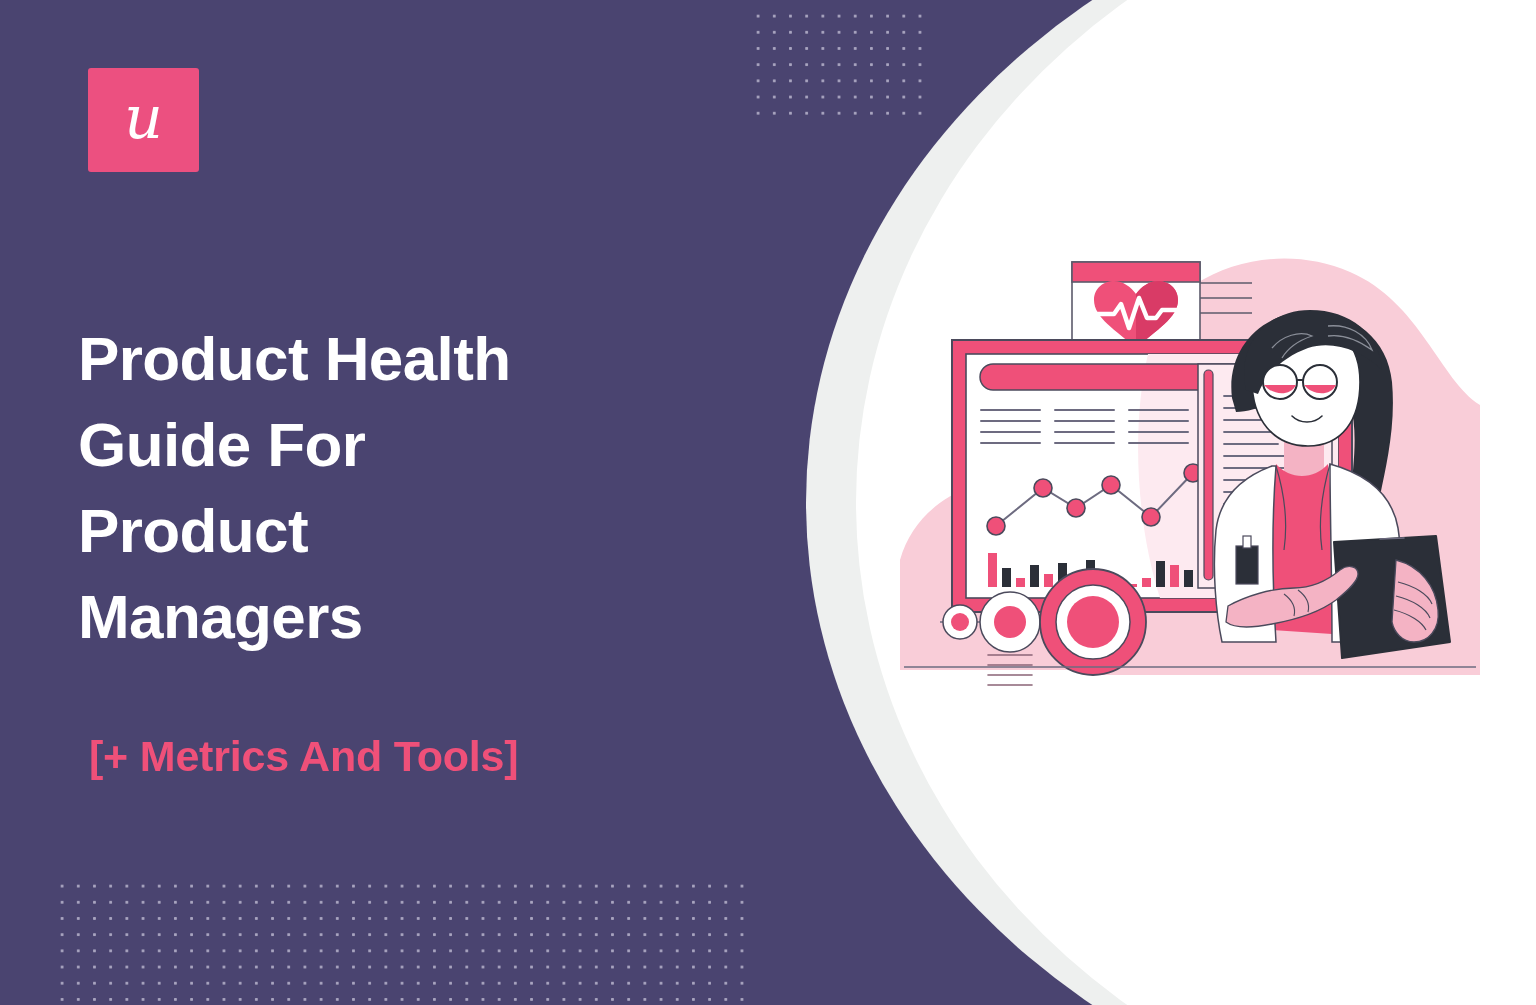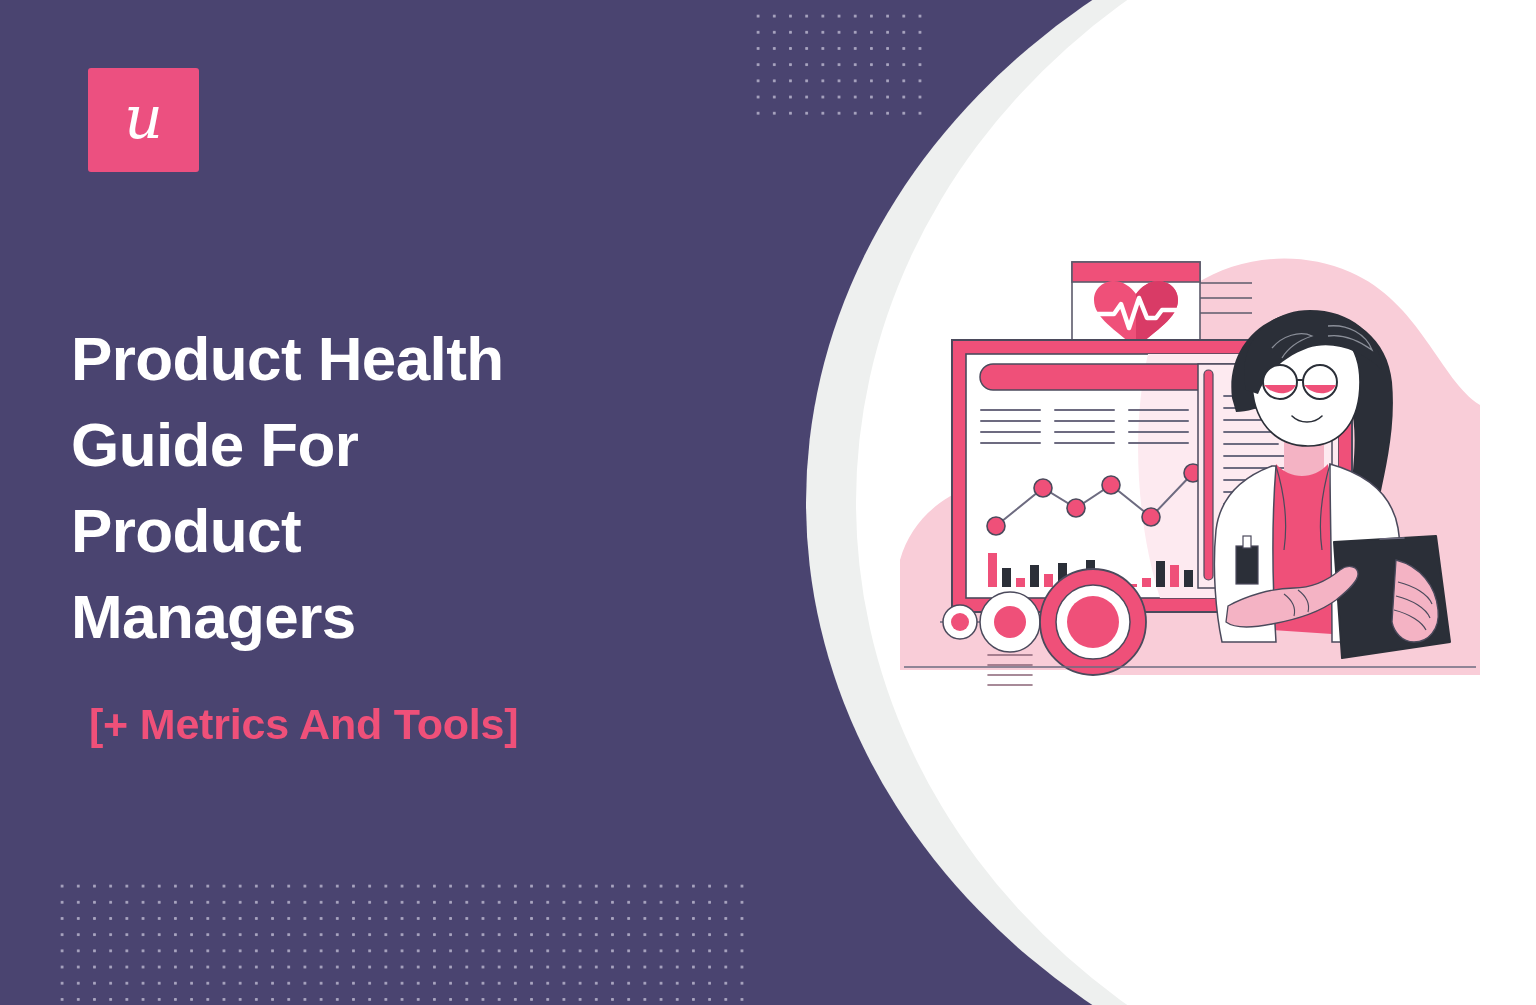--- a/index.html
+++ b/index.html
@@ -65,36 +65,36 @@
     color: #ffffff;
     font-family: "DejaVu Serif", serif;
     font-style: italic;
     font-size: 60px;
     line-height: 1;
     transform: translateY(-3px);
   }
 
   #headline {
     position: absolute;
-    left: 71px;
+    left: 78px;
     top: 316px;
     width: 600px;
     color: #ffffff;
     font-size: 62px;
     font-weight: bold;
     line-height: 86px;
     letter-spacing: -0.6px;
     margin: 0;
     white-space: pre-line;
   }
 
   #subhead {
     position: absolute;
     left: 89px;
-    top: 700px;
+    top: 732px;
     color: #ef5079;
     font-size: 43px;
     font-weight: bold;
     letter-spacing: -0.2px;
     margin: 0;
   }
 
   
   #illustration {
     position: absolute;

